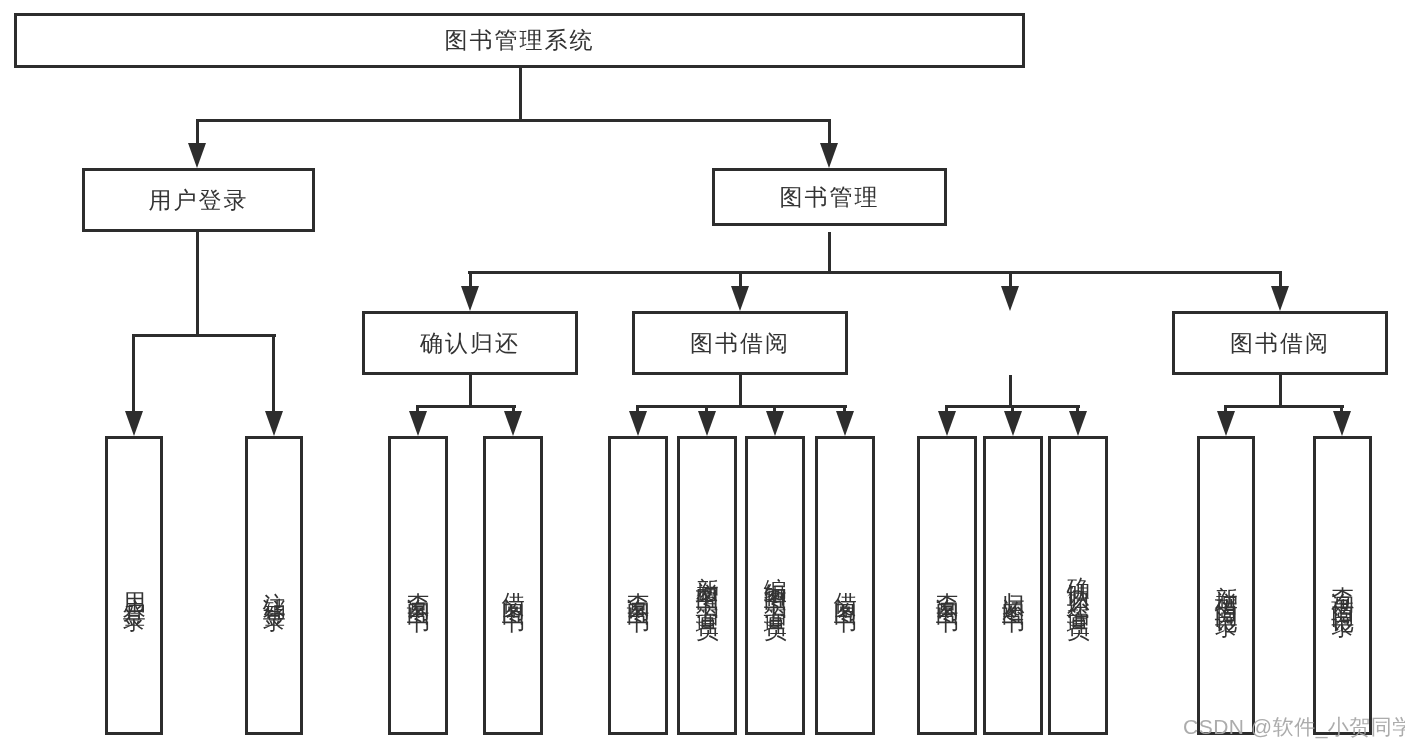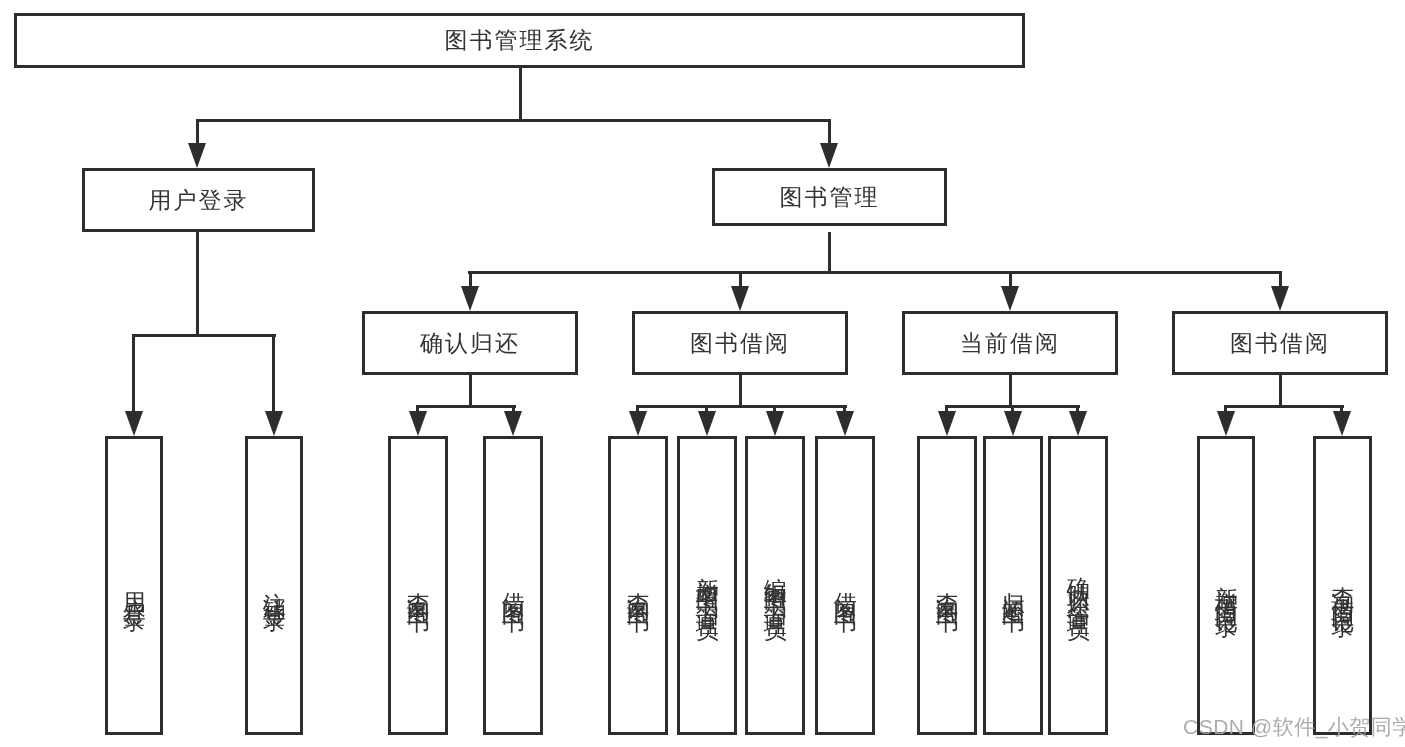--- a/index.html
+++ b/index.html
@@ -75,23 +75,20 @@
   </div>
 
   <div class="box" style="left:362px;top:311px;width:216px;height:64px">
     <span class="hlabel">确认归还</span>
   </div>
 
   <div class="box" style="left:632px;top:311px;width:216px;height:64px">
     <span class="hlabel">图书借阅</span>
   </div>
 
-  <div class="box" style="left:902px;top:311px;width:216px;height:64px">
-    <span class="hlabel">当前借阅</span>
-  </div>
 
   <div class="box" style="left:1172px;top:311px;width:216px;height:64px">
     <span class="hlabel">图书借阅</span>
   </div>
 
   <div class="box leaf" style="left:105px;top:436px;width:58px;height:299px">
     <span>用户登录</span>
   </div>
   <div class="box leaf" style="left:245px;top:436px;width:58px;height:299px">
     <span>注销登录</span>

